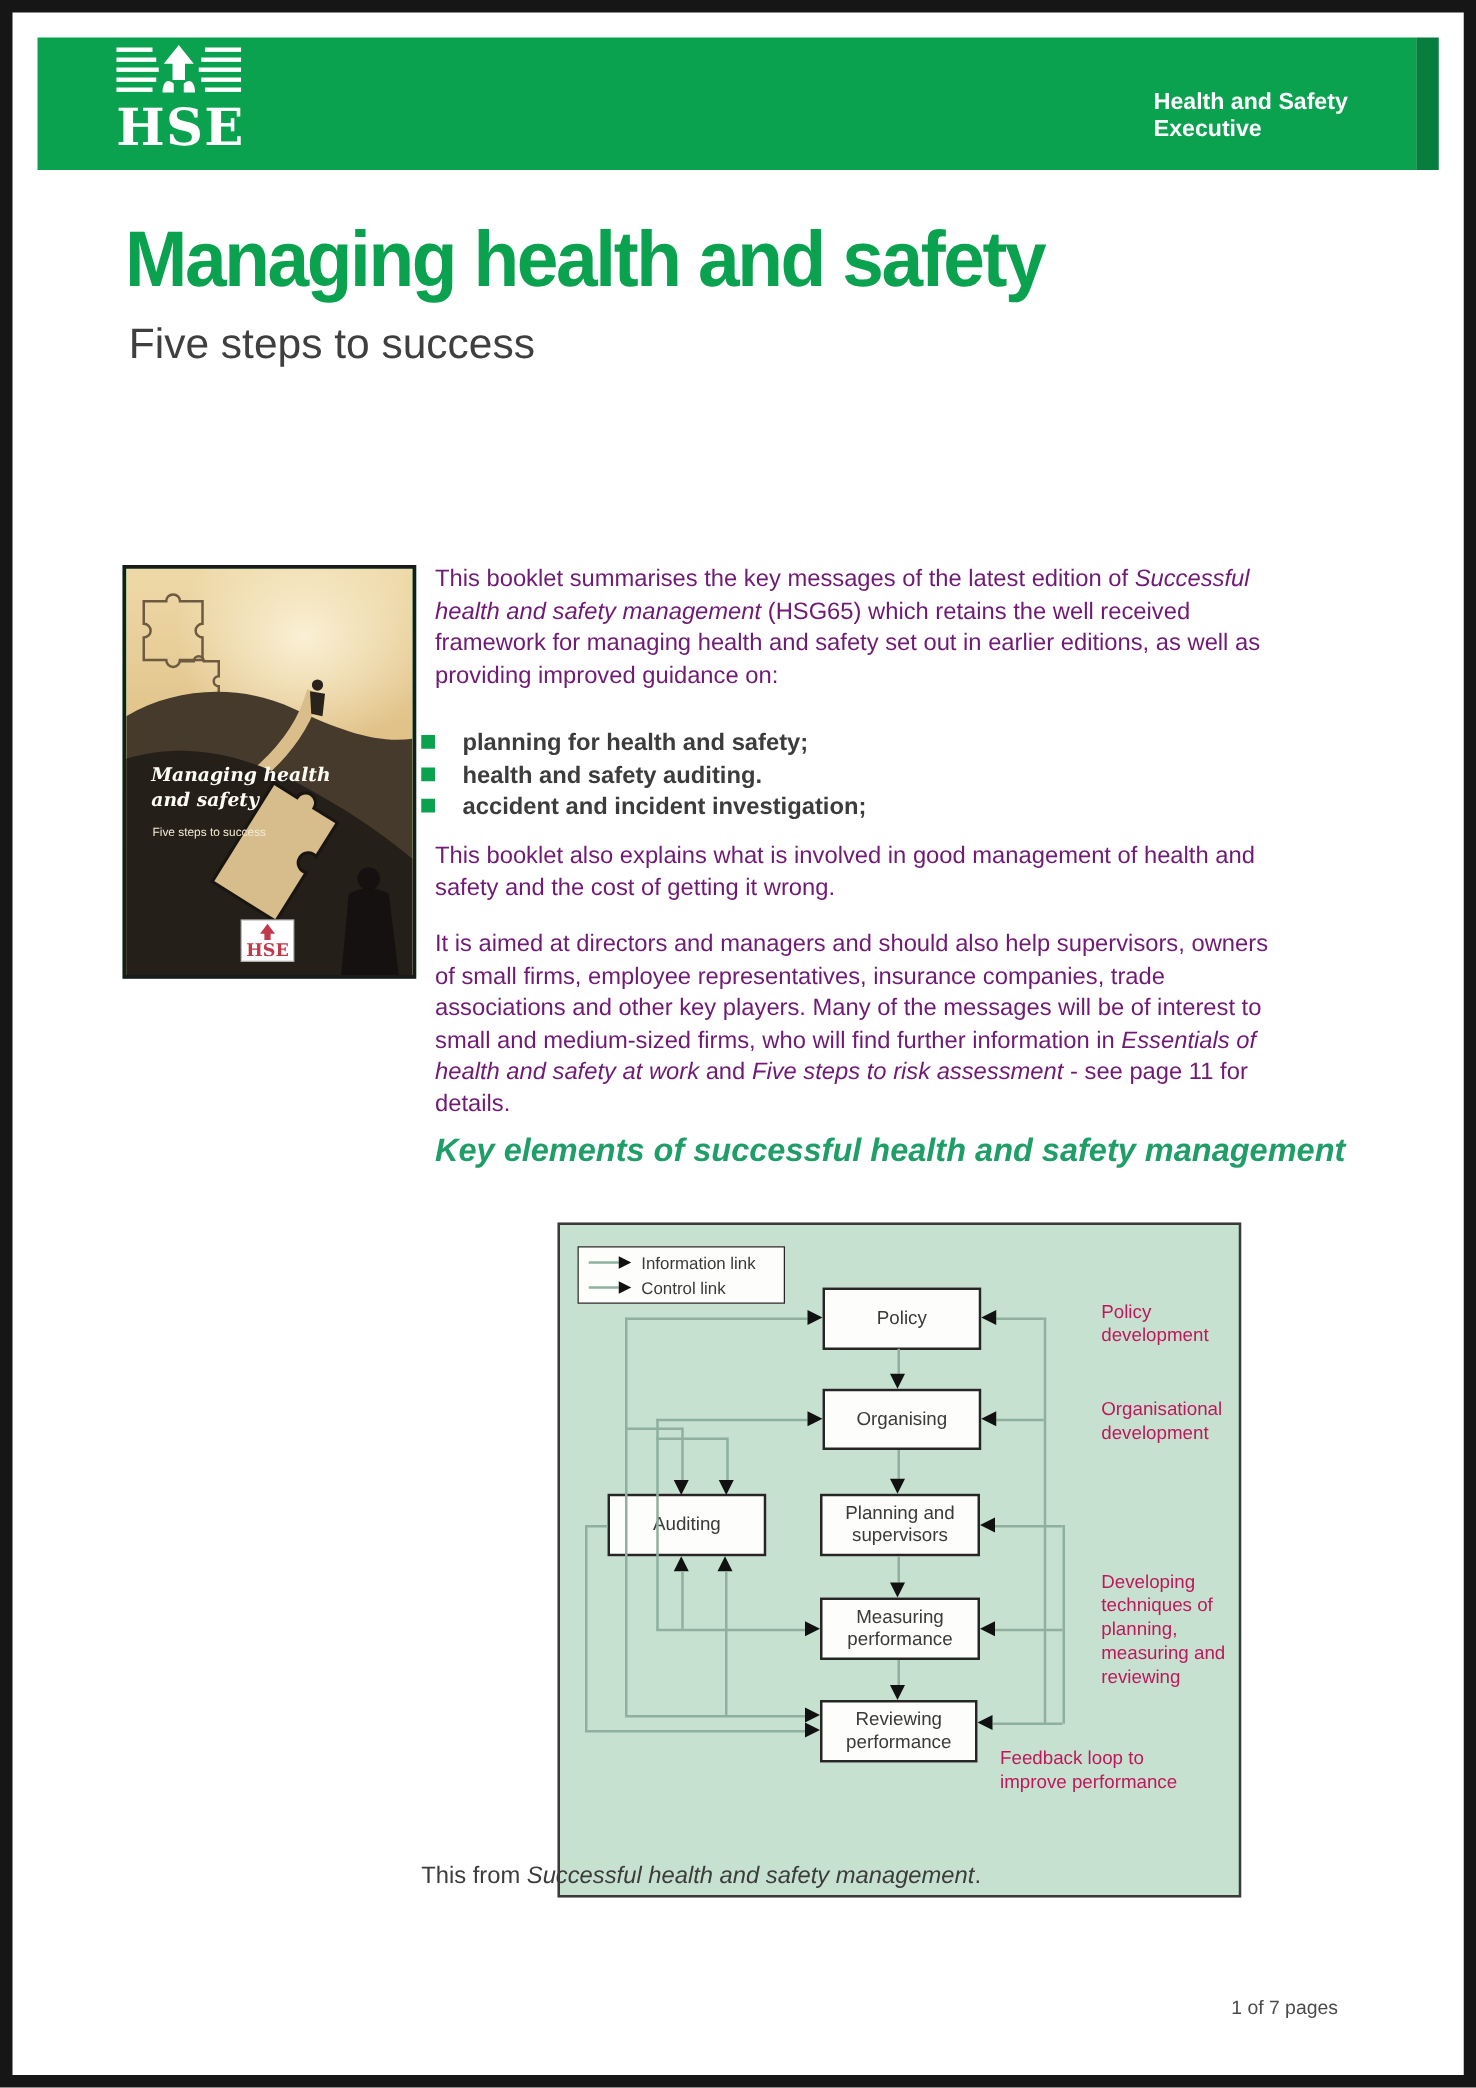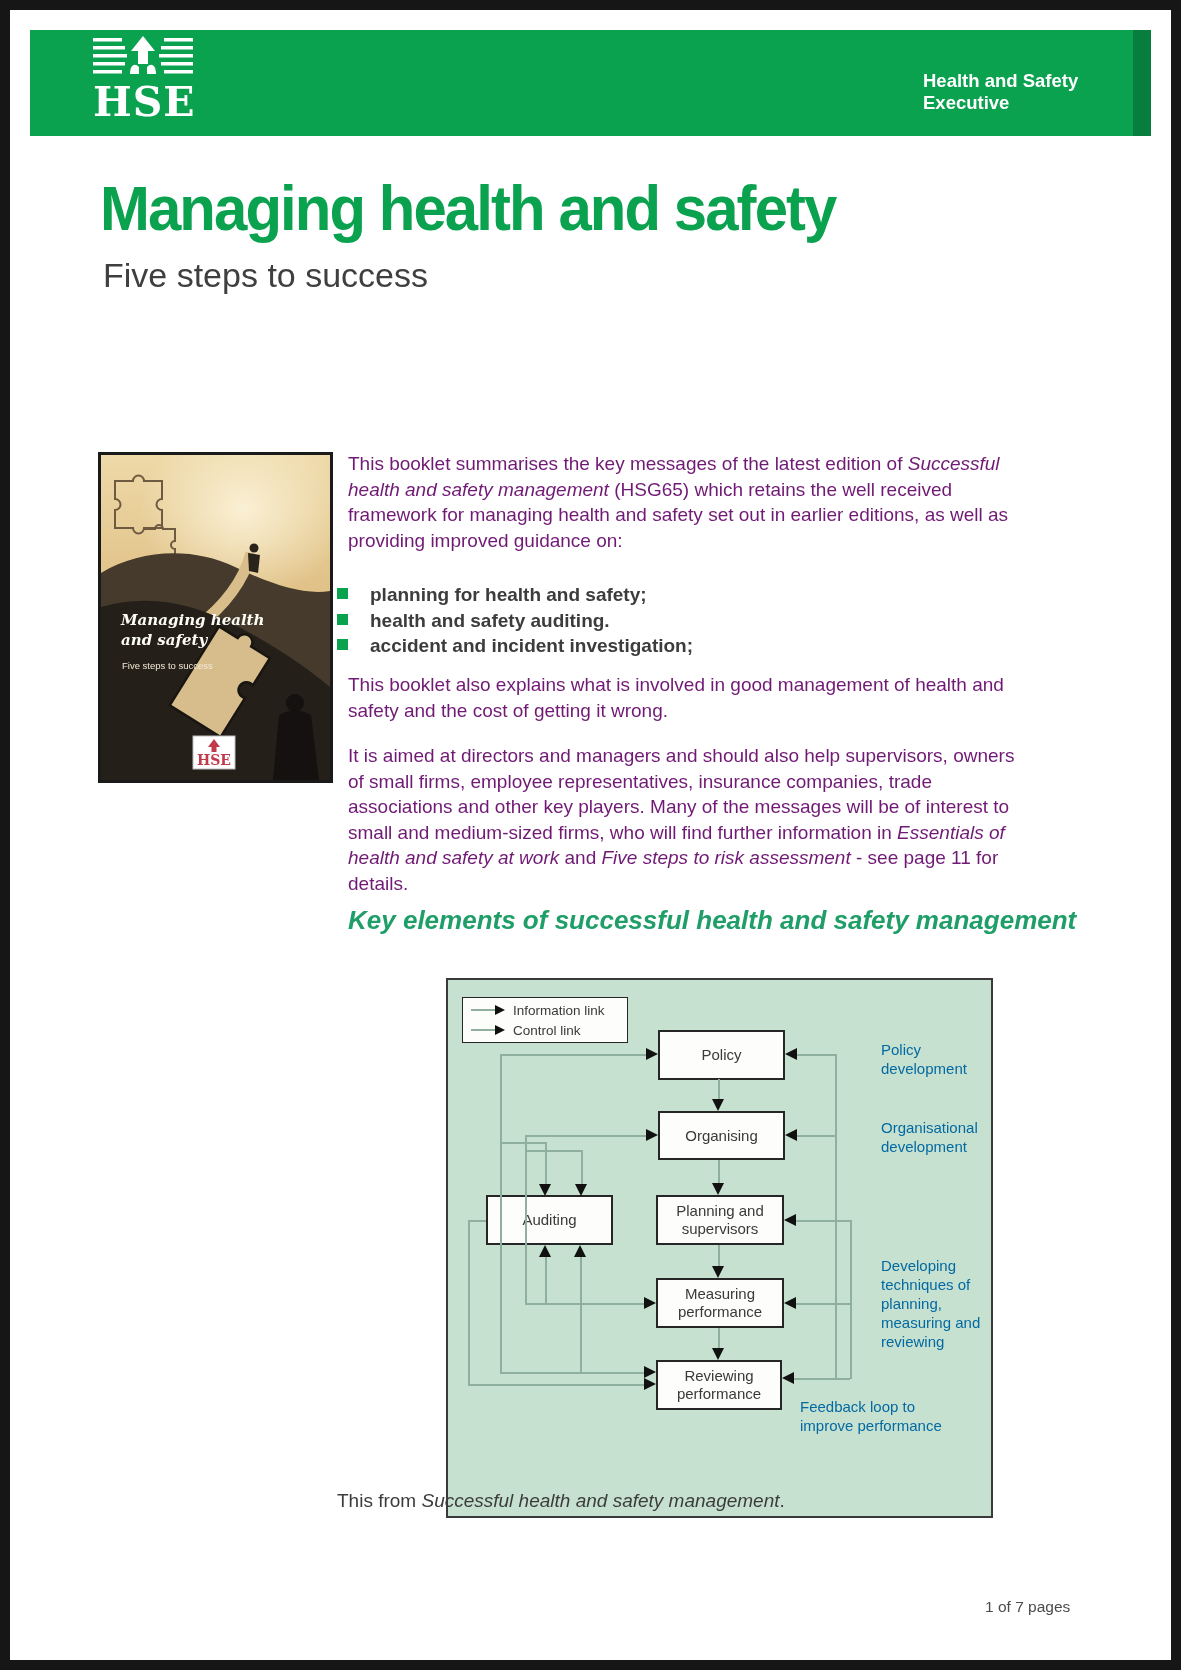--- a/index.html
+++ b/index.html
@@ -42,21 +42,21 @@
          border:2px solid #3a3a3a;box-sizing:border-box;margin-left:43px;}
   .fbox{position:absolute;background:#fdfdfb;border:2px solid #262626;box-sizing:border-box;
         display:flex;align-items:center;justify-content:center;text-align:center;
         font-size:15px;line-height:18px;color:#3a3a3a;padding:2px;}
   .legend{position:absolute;left:14px;top:17px;width:166px;height:46px;background:#fdfdfb;
           border:1.5px solid #262626;box-sizing:border-box;display:flex;flex-direction:column;
           justify-content:center;gap:5px;padding:0 8px;}
   .lgrow{display:flex;align-items:center;}
   .lgline{width:24px;height:2px;background:#8fb09e;flex:none;}
   .lgtxt{font-size:13.5px;color:#3a3a3a;margin-left:8px;white-space:nowrap;}
-  .slabel{position:absolute;font-size:15px;line-height:19px;color:#0369a1;width:115px;}
+  .slabel{position:absolute;font-size:15px;line-height:19px;color:#be185d;width:115px;}
 
   .hl{position:absolute;height:2px;background:#8fb09e;}
   .vl{position:absolute;width:2px;background:#8fb09e;}
   .ah{position:absolute;width:0;height:0;}
   .ah-right{border-top:6px solid transparent;border-bottom:6px solid transparent;border-left:12px solid #111;}
   .ah-left{border-top:6px solid transparent;border-bottom:6px solid transparent;border-right:12px solid #111;}
   .ah-down{border-left:6px solid transparent;border-right:6px solid transparent;border-top:12px solid #111;}
   .ah-up{border-left:6px solid transparent;border-right:6px solid transparent;border-bottom:12px solid #111;}
   .ah-r-sm{border-top:5px solid transparent;border-bottom:5px solid transparent;border-left:10px solid #111;}
 

